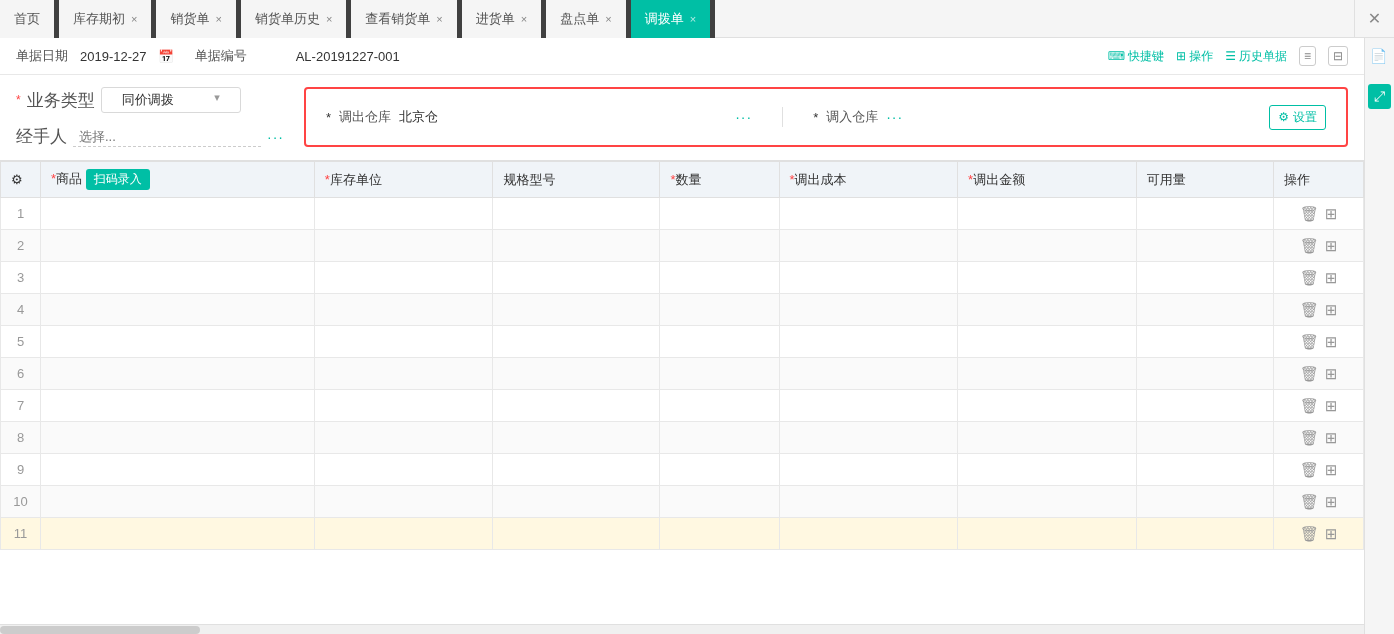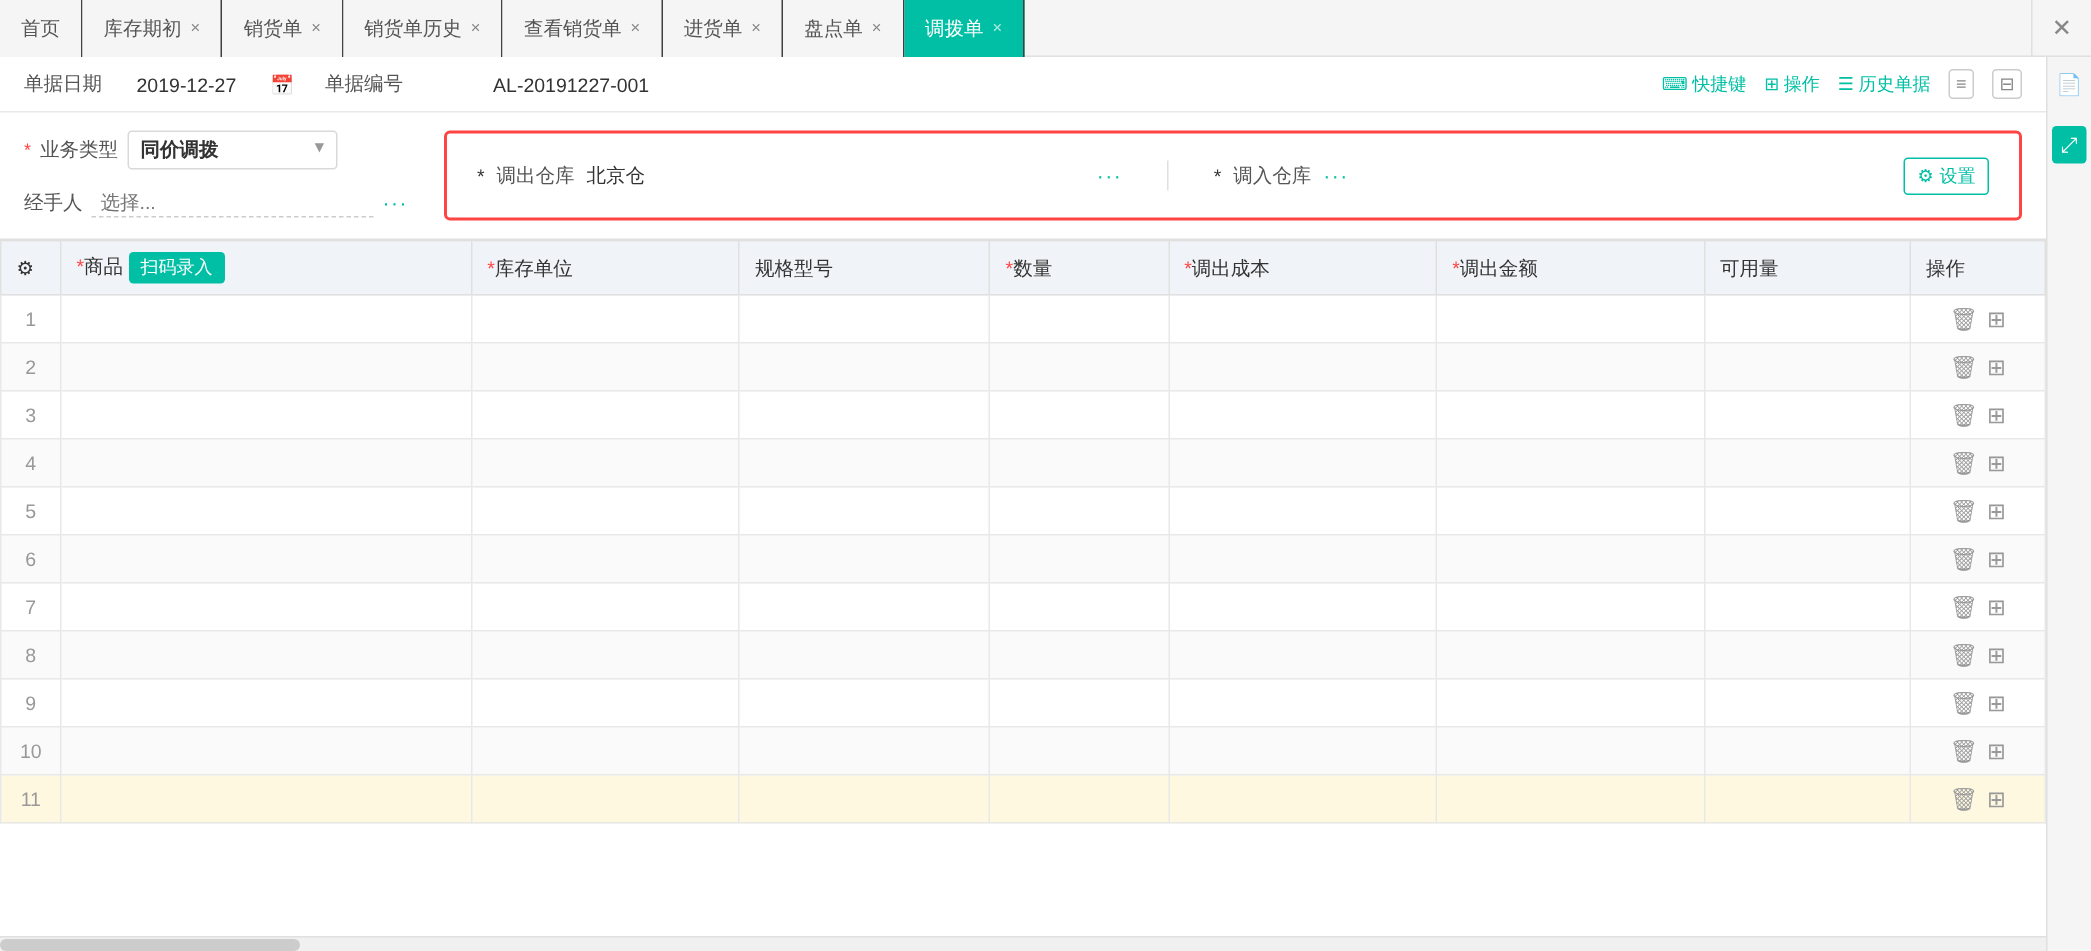--- a/index.html
+++ b/index.html
@@ -16,21 +16,21 @@
       position: relative;
     }
     .tab {
       display: flex;
       align-items: center;
       padding: 0 14px;
       height: 38px;
       cursor: pointer;
       font-size: 13px;
       color: #555;
-      border-right: 1px solid #404040;
+      border-right: 5px solid #404040;
       background: #f5f5f5;
       white-space: nowrap;
       gap: 6px;
     }
     .tab.active {
       background: #00bfa5;
       color: #fff;
     }
     .tab .close-btn {
       font-size: 11px;
@@ -56,21 +56,21 @@
     .toolbar {
       display: flex;
       align-items: center;
       padding: 8px 16px;
       border-bottom: 1px solid #e8e8e8;
       gap: 20px;
     }
     .toolbar-field {
       display: flex;
       align-items: center;
-      gap: 23px;
+      gap: 12px;
       font-size: 13px;
       color: #555;
     }
     .toolbar-right {
       margin-left: auto;
       display: flex;
       align-items: center;
       gap: 12px;
       font-size: 12px;
       color: #00bfa5;
@@ -105,38 +105,37 @@
       gap: 12px;
       min-width: 260px;
     }
     .form-field {
       display: flex;
       align-items: center;
       gap: 6px;
     }
     .form-field label {
       color: #555;
-      font-size: 13px;
+      font-size: 17px;
       white-space: nowrap;
     }
     .form-field .required {
       color: #f44;
       font-size: 12px;
     }
     .form-select {
       display: flex;
       align-items: flex-start;
       gap: 4px;
       border: 1px solid #d9d9d9;
       border-radius: 3px;
-      padding: 3px 8px;
+      padding: 3px 20px;
       min-width: 140px;
       cursor: pointer;
       background: #fff;
-      font-weight: bold;
     }
     .form-select .select-text {
       flex: 1;
       font-size: 13px;
     }
     .form-select .arrow {
       color: #999;
       font-size: 11px;
     }
     .form-input-plain {

